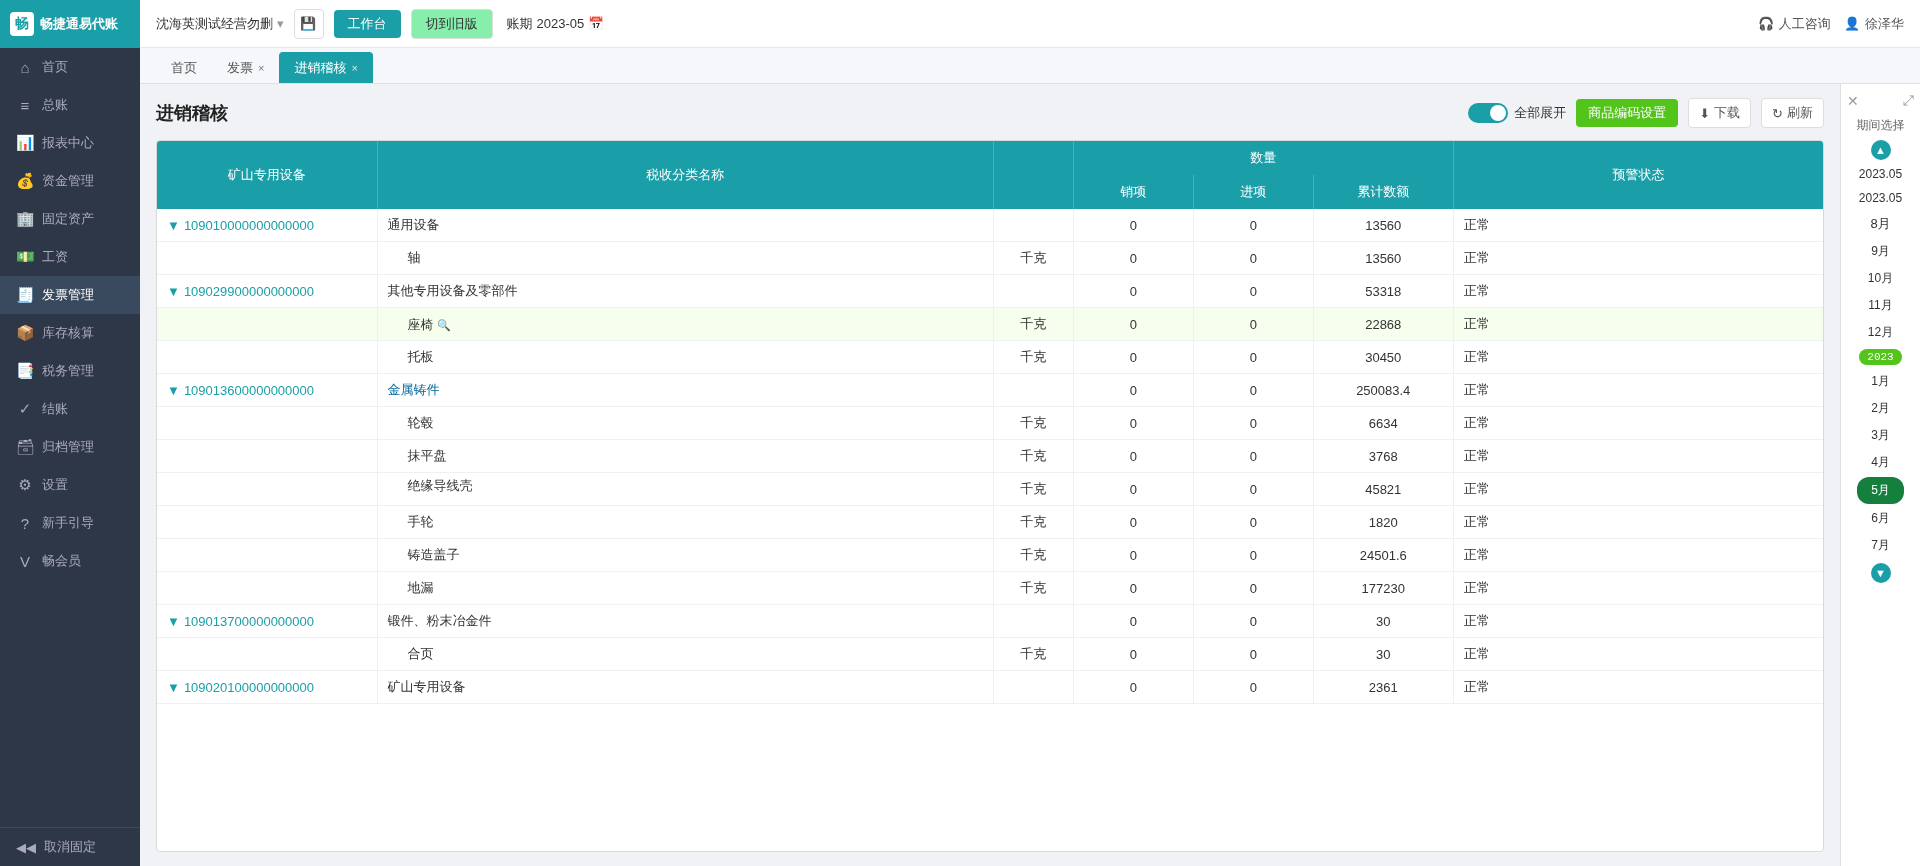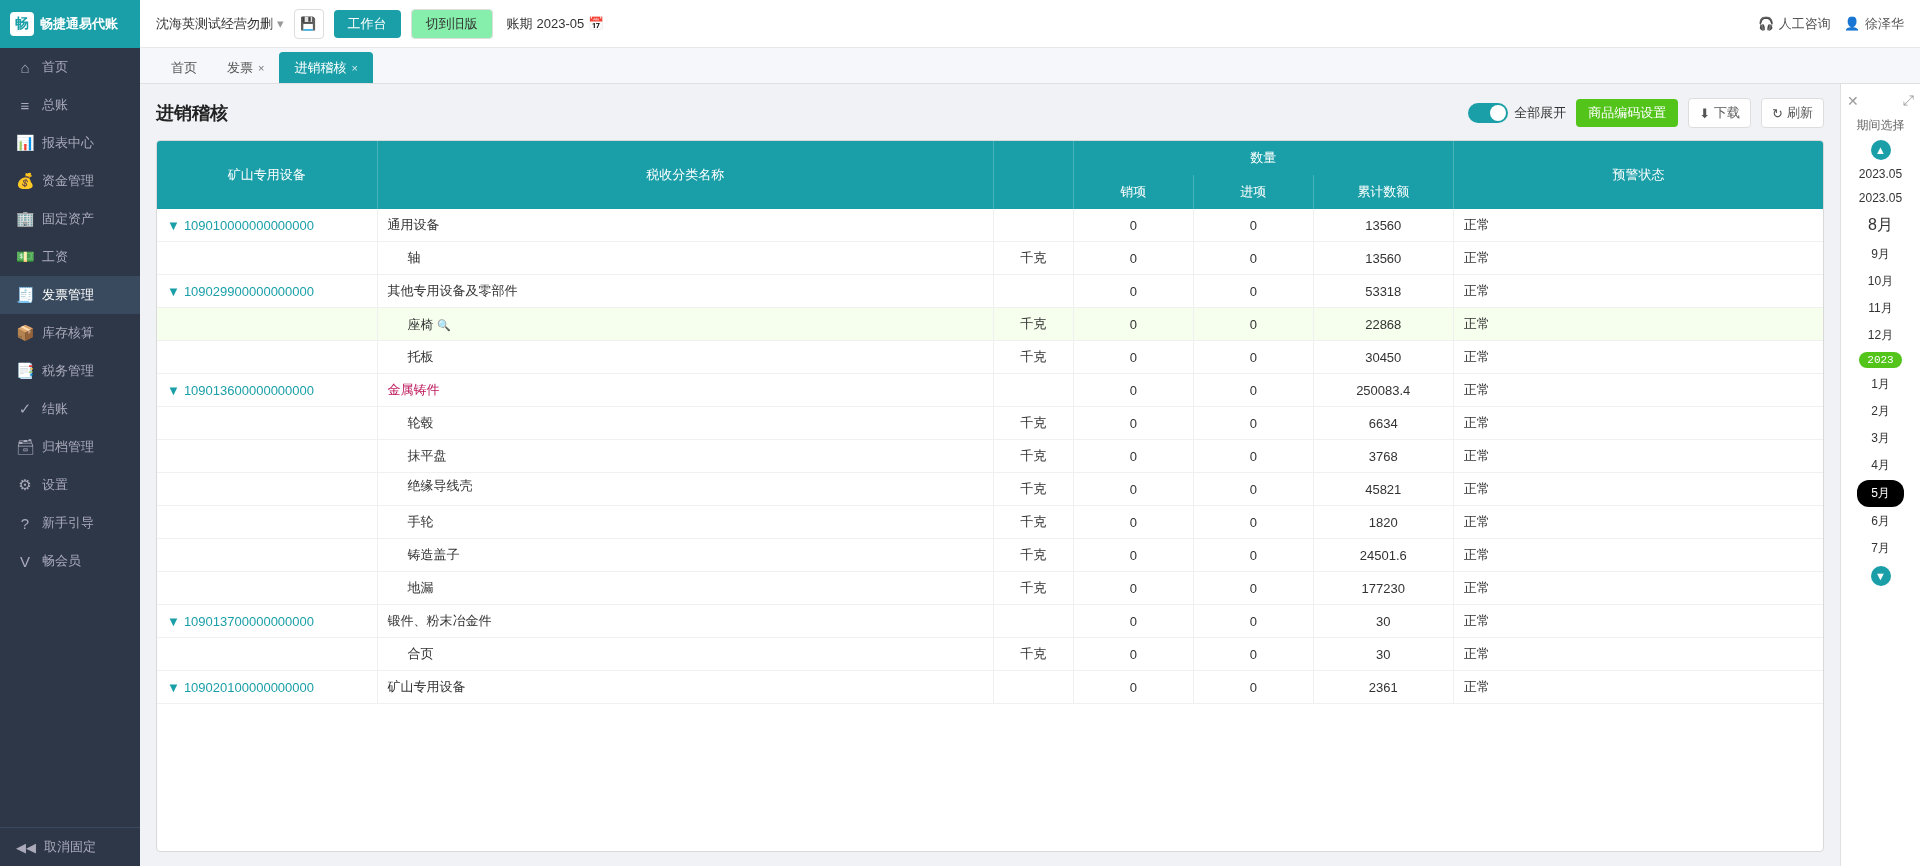--- a/index.html
+++ b/index.html
@@ -517,21 +517,21 @@
       <td style="padding:7px 10px;font-size:13px;color:#333;text-align:center;border-right:1px solid #f0f0f0;">千克</td>
       <td style="padding:7px 10px;font-size:13px;color:#333;text-align:center;border-right:1px solid #f0f0f0;">0</td>
       <td style="padding:7px 10px;font-size:13px;color:#333;text-align:center;border-right:1px solid #f0f0f0;">0</td>
       <td style="padding:7px 10px;font-size:13px;color:#333;text-align:center;border-right:1px solid #f0f0f0;">30450</td>
       <td style="padding:7px 10px;font-size:13px;color:#333;text-align:left;">正常</td>
     </tr>
               <tr>
       <td style="padding:7px 10px;font-size:13px;color:#1a9fa8;text-align:left;border-right:1px solid #f0f0f0;">
         <span style="margin-right:4px;cursor:pointer;">▼</span>109013600000000000
       </td>
-      <td style="padding:7px 10px;font-size:13px;color:#be185d;text-align:left;border-right:1px solid #f0f0f0;">金属铸件</td>
+      <td style="padding:7px 10px;font-size:13px;color:#0369a1;text-align:left;border-right:1px solid #f0f0f0;">金属铸件</td>
       <td style="padding:7px 10px;font-size:13px;color:#333;text-align:center;border-right:1px solid #f0f0f0;"></td>
       <td style="padding:7px 10px;font-size:13px;color:#333;text-align:center;border-right:1px solid #f0f0f0;">0</td>
       <td style="padding:7px 10px;font-size:13px;color:#333;text-align:center;border-right:1px solid #f0f0f0;">0</td>
       <td style="padding:7px 10px;font-size:13px;color:#333;text-align:center;border-right:1px solid #f0f0f0;">250083.4</td>
       <td style="padding:7px 10px;font-size:13px;color:#333;text-align:left;">正常</td>
     </tr>
               <tr>
       <td style="padding:7px 10px;font-size:13px;border-right:1px solid #f0f0f0;"></td>
       <td style="padding:7px 10px 7px 30px;font-size:13px;color:#333;text-align:left;border-right:1px solid #f0f0f0;">轮毂</td>
       <td style="padding:7px 10px;font-size:13px;color:#333;text-align:center;border-right:1px solid #f0f0f0;">千克</td>
@@ -629,31 +629,31 @@
           <span style="font-size:14px;color:#999;cursor:pointer;">⤢</span>
         </div>
         <div class="right-panel-header">期间选择</div>
         <div class="panel-arrows">
           <div class="panel-arrow">▲</div>
         </div>
       </div>
       <div id="period-list">
           <div style="padding: 5px 8px; font-size: 12px; color: rgb(51, 51, 51); cursor: pointer; text-align: center;">2023.05</div>
           <div style="padding: 5px 8px; font-size: 12px; color: rgb(51, 51, 51); cursor: pointer; text-align: center;">2023.05</div>
-          <div style="padding: 5px 8px; font-size: 16px; color: rgb(51, 51, 51); cursor: pointer; text-align: center;">8月</div>
+          <div style="padding: 5px 8px; font-size: 13px; color: rgb(51, 51, 51); cursor: pointer; text-align: center;">8月</div>
           <div style="padding: 5px 8px; font-size: 12px; color: rgb(51, 51, 51); cursor: pointer; text-align: center;">9月</div>
           <div style="padding: 5px 8px; font-size: 12px; color: rgb(51, 51, 51); cursor: pointer; text-align: center;">10月</div>
           <div style="padding: 5px 8px; font-size: 12px; color: rgb(51, 51, 51); cursor: pointer; text-align: center;">11月</div>
           <div style="padding: 5px 8px; font-size: 12px; color: rgb(51, 51, 51); cursor: pointer; text-align: center;">12月</div>
           <div style="text-align: center; padding: 3px 0px; font-family: Liberation Mono, monospace;"><span style="background:#52c41a;color:white;border-radius:10px;padding:2px 8px;font-size:11px;display:inline-block;">2023</span></div>
           <div style="padding: 5px 8px; font-size: 12px; color: rgb(51, 51, 51); cursor: pointer; text-align: center;">1月</div>
           <div style="padding: 5px 8px; font-size: 12px; color: rgb(51, 51, 51); cursor: pointer; text-align: center;">2月</div>
           <div style="padding: 5px 8px; font-size: 12px; color: rgb(51, 51, 51); cursor: pointer; text-align: center;">3月</div>
           <div style="padding: 5px 8px; font-size: 12px; color: rgb(51, 51, 51); cursor: pointer; text-align: center;">4月</div>
-          <div style="background: #000000; color: white; border-radius: 12px; padding: 5px 8px; font-size: 12px; text-align: center; cursor: pointer; margin: 1px 6px;">5月</div>
+          <div style="background: #15803d; color: white; border-radius: 12px; padding: 5px 8px; font-size: 12px; text-align: center; cursor: pointer; margin: 1px 6px;">5月</div>
           <div style="padding: 5px 8px; font-size: 12px; color: rgb(51, 51, 51); cursor: pointer; text-align: center;">6月</div>
           <div style="padding: 5px 8px; font-size: 12px; color: rgb(51, 51, 51); cursor: pointer; text-align: center;">7月</div>
         </div>
       <div class="panel-arrows" style="margin-top:4px;">
         <div class="panel-arrow">▼</div>
       </div>
     </div>
   </div>
 </div>
 

